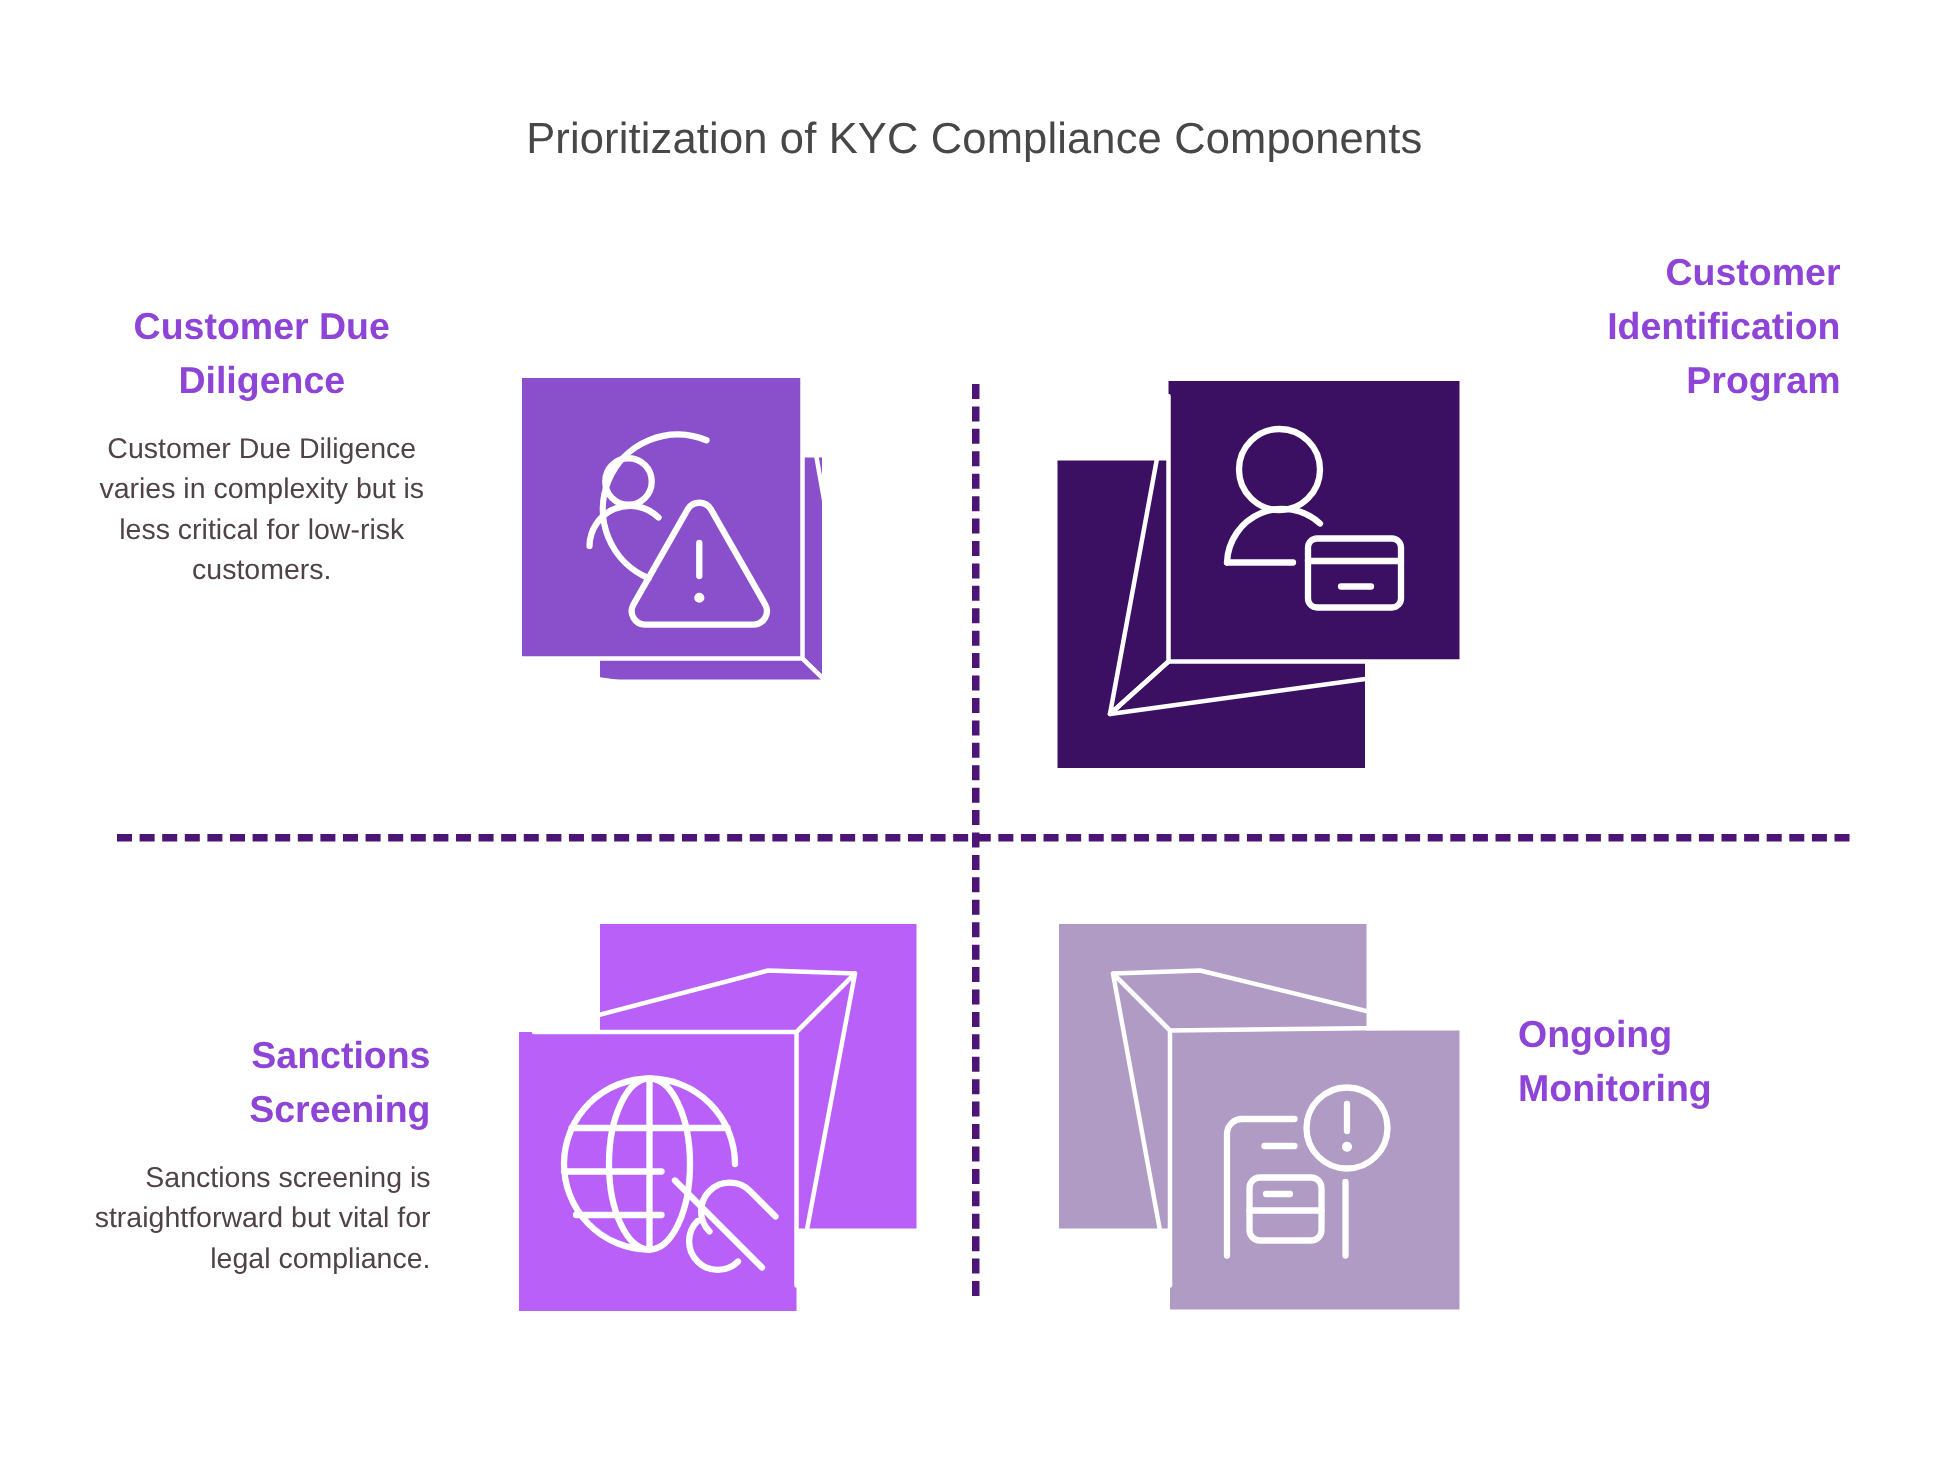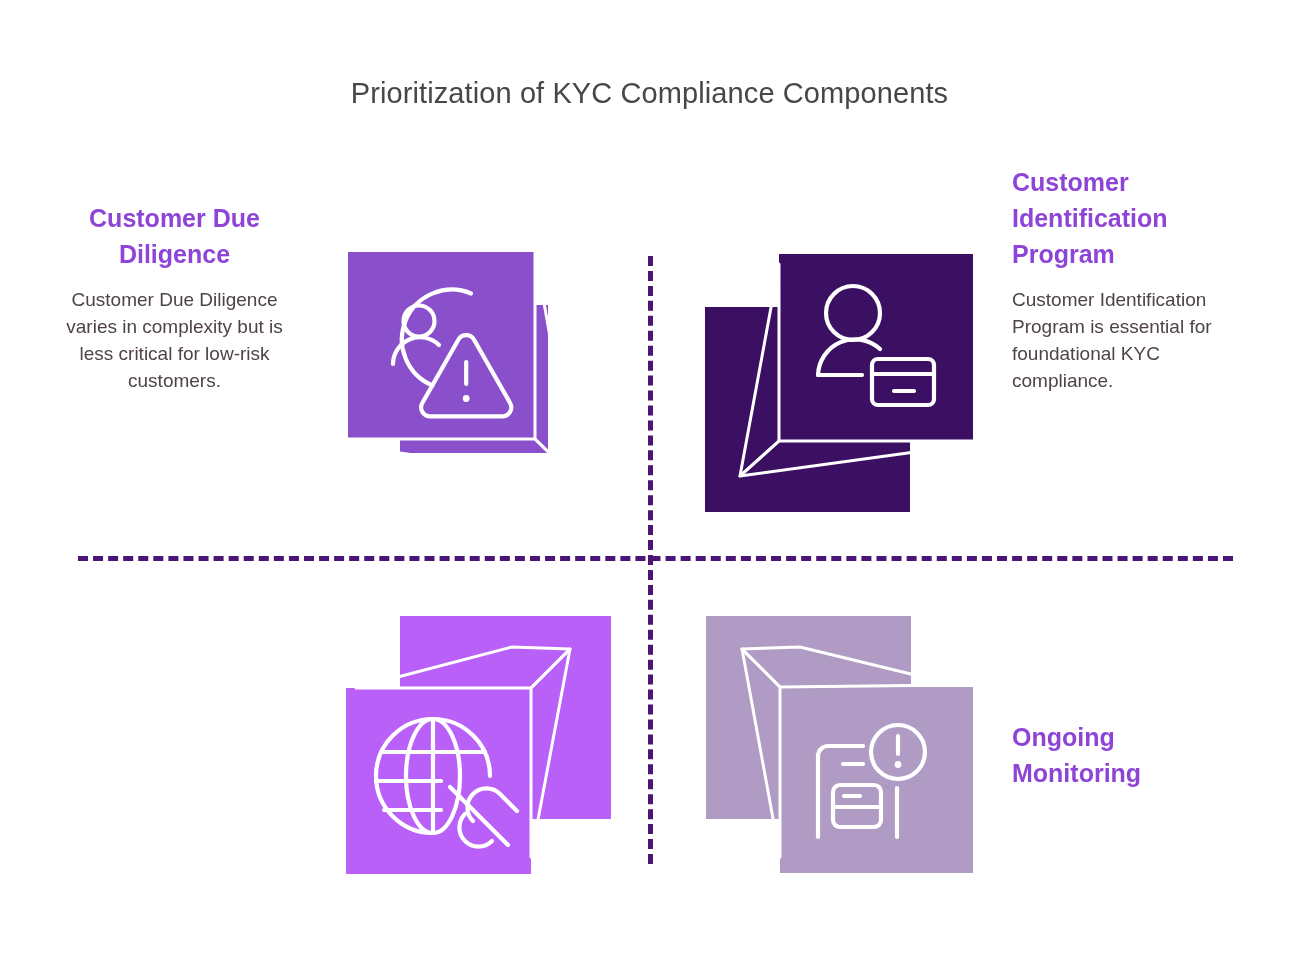--- a/index.html
+++ b/index.html
@@ -69,23 +69,23 @@
   }
   .tb-body {
     font-size: 19px;
     font-weight: 400;
     line-height: 27px;
     color: #4F4348;
     margin: 0;
   }
 
   .tb-tl { left: 62px;   top: 200px;  width: 225px; text-align: center; }
-  .tb-tr { left: 1012px; top: 164px;  width: 215px; text-align: left;  }
+  .tb-tr { left: 1012px; top: 164px;  width: 215px; text-align: right;  }
   .tb-bl { left: 62px;   top: 686px;  width: 225px; text-align: right; }
-  .tb-br { left: 1012px; top: 719px;  width: 215px; text-align: left;  }
+  .tb-br { left: 1012px; top: 672px;  width: 215px; text-align: left;  }
 
   
   .iconart {
     position: absolute;
   }
   .iconart svg { display: block; }
 </style>
 </head>
 <body>
 
@@ -119,21 +119,20 @@
         <path d="M53 119 a27 27 0 0 1 46 -19"></path>
         <path d="M118.5 94.5 a9 9 0 0 1 15.4 0 l36.2 63.5 a9 9 0 0 1 -7.7 13.4 h-72.4 a9 9 0 0 1 -7.7 -13.4 Z"></path>
         <line x1="126.2" y1="117" x2="126.2" y2="139"></line>
         <circle cx="126.2" cy="153.5" r="2.6" fill="#ffffff" stroke-width="1.6"></circle>
       </g>
     </svg>
   </div>
 
   <div class="textblock tb-tr">
     <p class="tb-heading">Customer Identification Program</p>
-    <p class="tb-body">Customer Identification Program is essential for foundational KYC compliance.</p>
   </div>
 
   <div class="iconart" style="left:690px; top:245px;">
     <svg width="290" height="275" viewBox="0 0 290 275">
 
       <rect x="15" y="62" width="205" height="205" fill="#3B1063"></rect>
 
       <rect x="89" y="9" width="194" height="187" fill="#3B1063"></rect>
 
       <g fill="none" stroke="#ffffff" stroke-width="3" stroke-linejoin="round">
@@ -145,20 +144,24 @@
         <circle cx="163" cy="68" r="27"></circle>
         <path d="M128 130 a37 37 0 0 1 62 -26"></path>
         <line x1="128" y1="130" x2="172" y2="130"></line>
         <rect x="182" y="114" width="62" height="46" rx="6"></rect>
         <line x1="182" y1="129" x2="244" y2="129"></line>
         <line x1="204" y1="146" x2="224" y2="146"></line>
       </g>
     </svg>
   </div>
 
+  <div class="textblock tb-bl">
+    <p class="tb-heading">Sanctions Screening</p>
+    <p class="tb-body">Sanctions screening is straightforward but vital for legal compliance.</p>
+  </div>
 
   <div class="iconart" style="left:340px; top:605px;">
     <svg width="290" height="275" viewBox="0 0 290 275">
 
       <rect x="60" y="11" width="211" height="203" fill="#B860F8"></rect>
 
       <rect x="6" y="83" width="185" height="186" fill="#B860F8"></rect>
 
       <g fill="none" stroke="#ffffff" stroke-width="3" stroke-linejoin="round">
         <path d="M16 83 L172 42 L230 44 L191 83 Z"></path>

